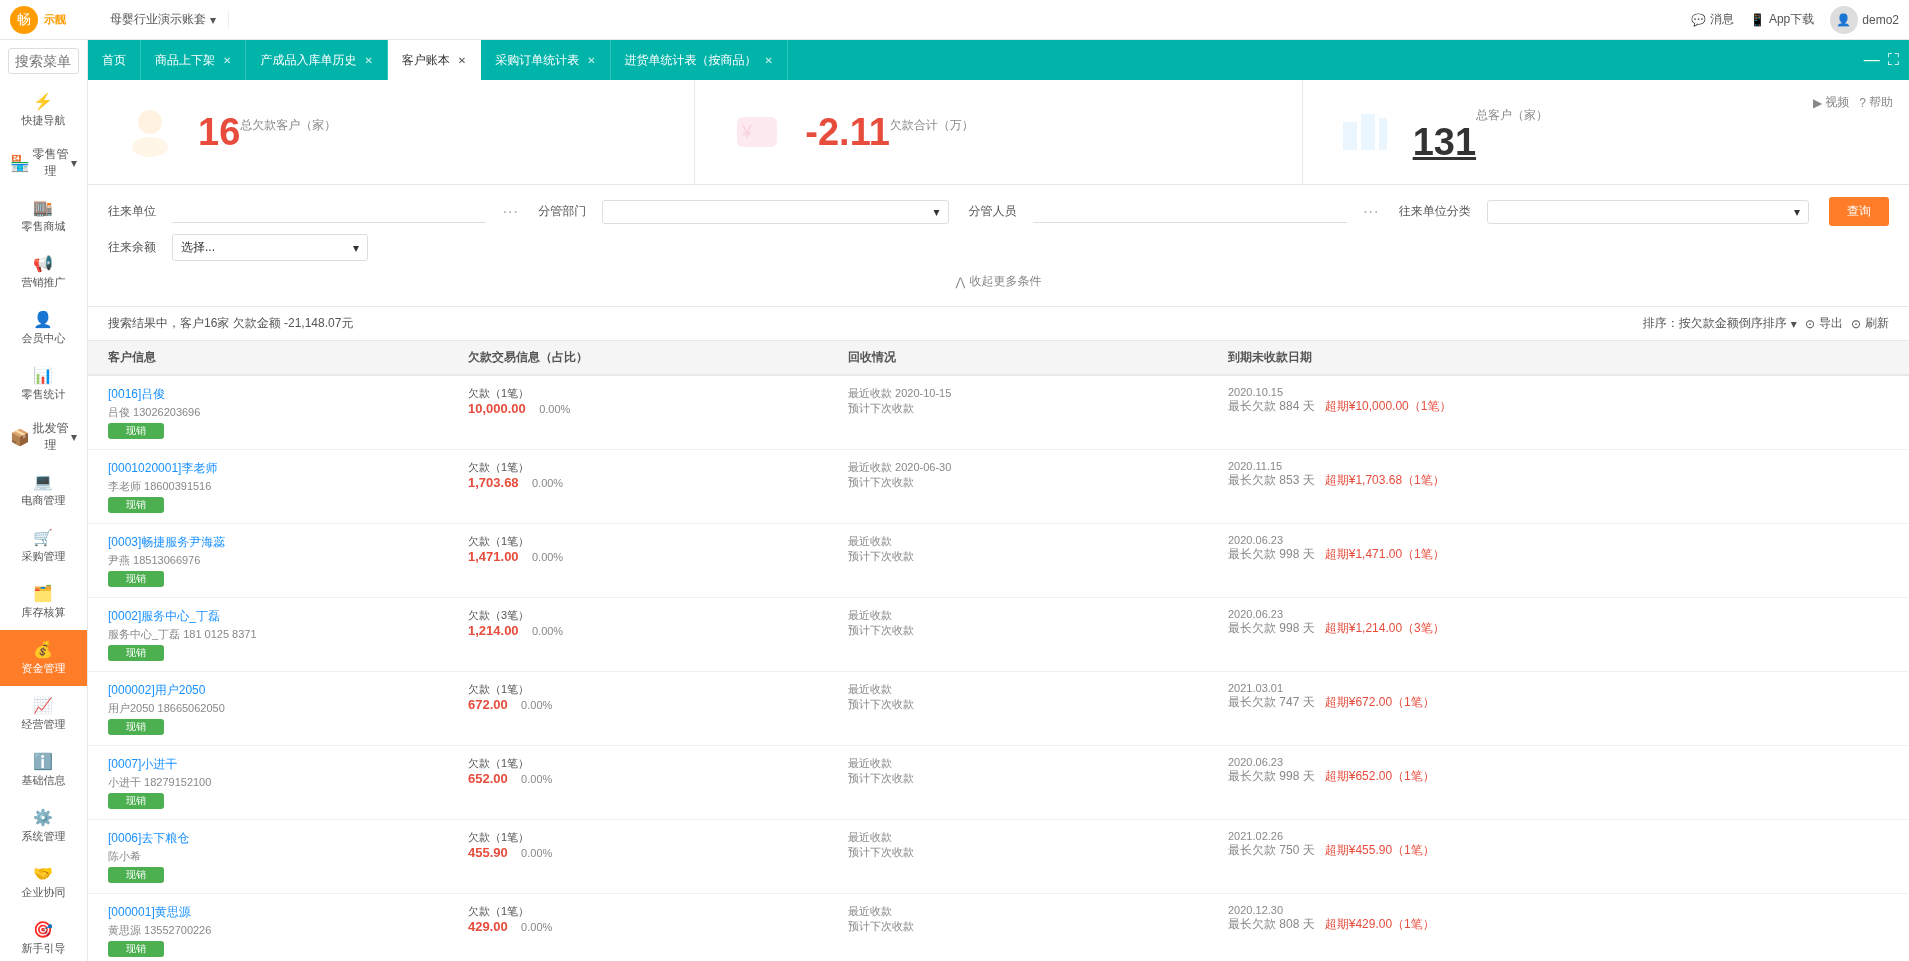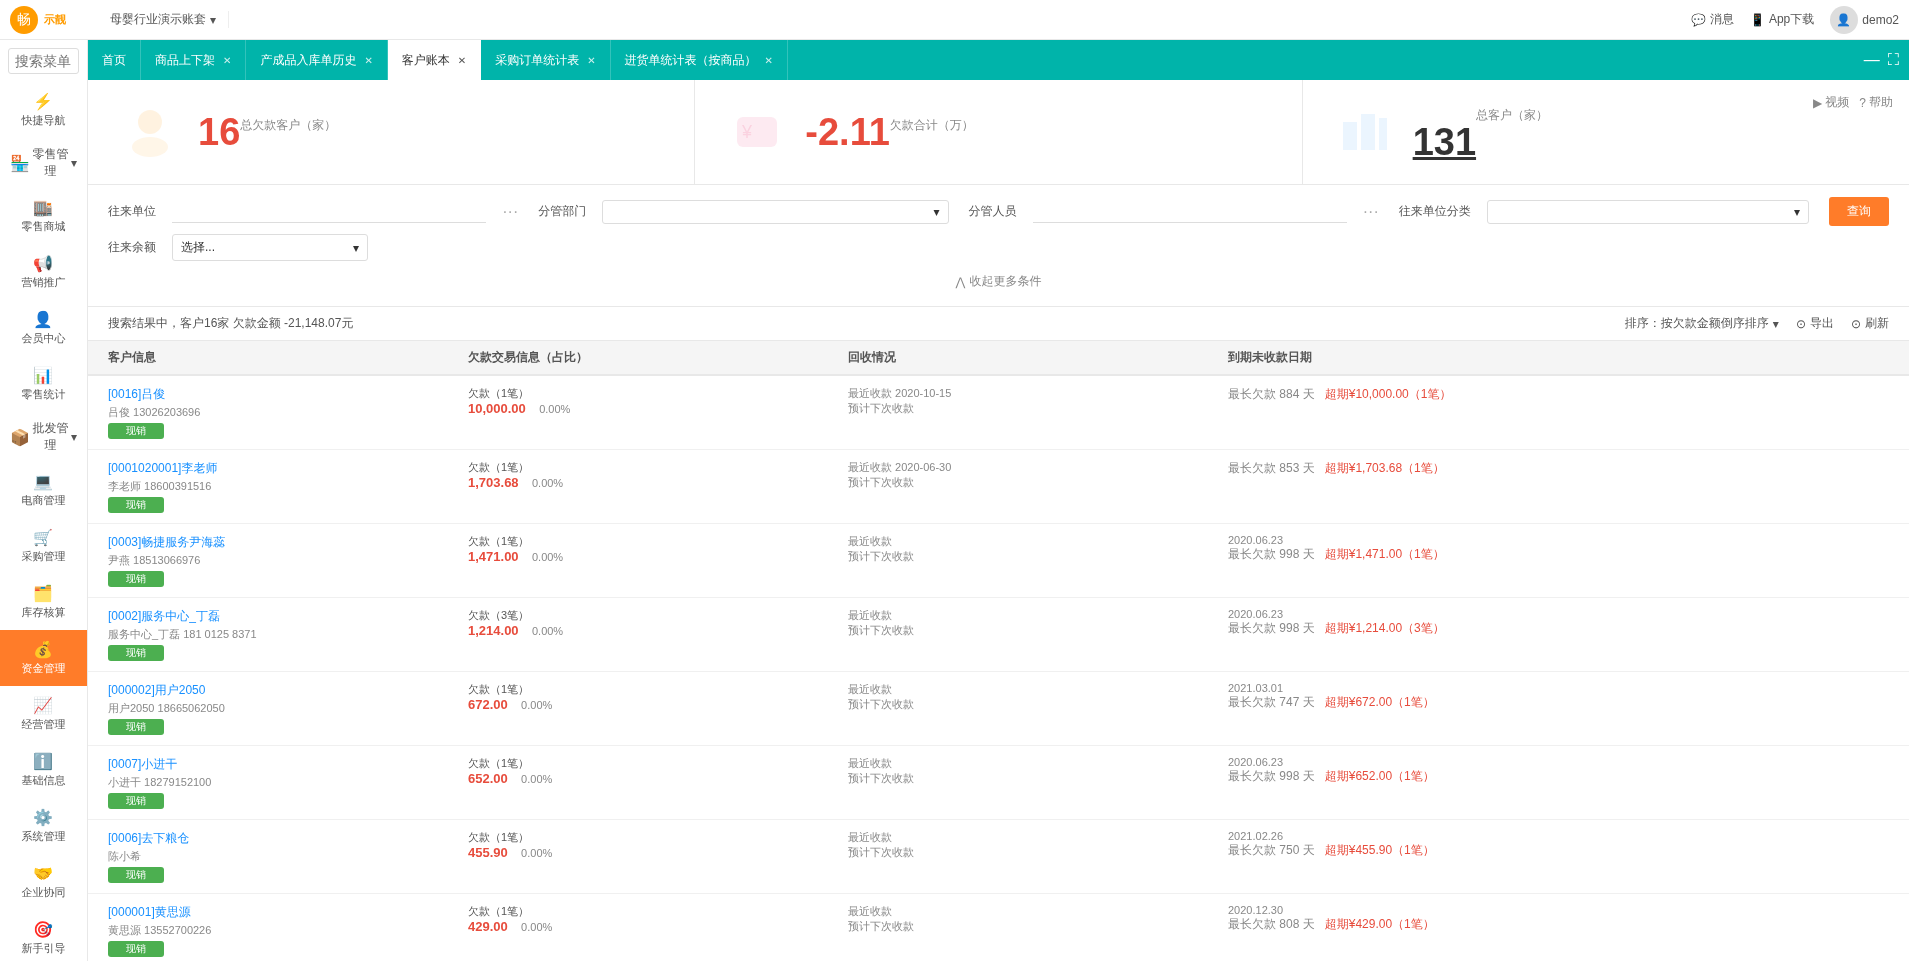--- a/index.html
+++ b/index.html
@@ -60,21 +60,21 @@
     .filter-item { display: flex; align-items: center; gap: 16px; flex: 1; }
     .filter-label { font-size: 12px; color: #555; white-space: nowrap; }
     .filter-input { flex: 1; border: none; border-bottom: 1px solid #ddd; padding: 4px 6px; font-size: 12px; outline: none; }
     .filter-select { flex: 1; border: 1px solid #ddd; padding: 4px 8px; font-size: 12px; border-radius: 3px; display: flex; justify-content: space-between; align-items: center; cursor: pointer; }
     .search-btn { background: #ff7c29; color: #fff; border: none; padding: 6px 18px; border-radius: 3px; cursor: pointer; font-size: 12px; }
     .collapse-row { text-align: center; padding: 4px; cursor: pointer; color: #888; font-size: 12px; display: flex; align-items: center; justify-content: center; gap: 4px; }
 
     
     .result-bar { display: flex; align-items: center; justify-content: space-between; padding: 8px 20px; background: #fff; border-bottom: 1px solid #e8e8e8; flex-shrink: 0; }
     .result-info { font-size: 12px; color: #555; }
-    .result-actions { display: flex; align-items: center; gap: 17px; font-size: 12px; color: #555; }
+    .result-actions { display: flex; align-items: center; gap: 8px; font-size: 12px; color: #555; }
     .sort-select { display: flex; align-items: center; gap: 4px; cursor: pointer; }
 
     
     .table-area { flex: 1; overflow-y: auto; background: #fff; margin: 0 0 0 0; }
     .table-header { display: grid; grid-template-columns: 360px 380px 380px 1fr; background: #f5f5f5; border-bottom: 2px solid #e8e8e8; padding: 8px 20px; font-weight: bold; font-size: 12px; color: #555; }
     .table-row { display: grid; grid-template-columns: 360px 380px 380px 1fr; padding: 10px 20px; border-bottom: 1px solid #f0f0f0; align-items: start; }
     .customer-name { color: #1890ff; font-size: 12px; cursor: pointer; }
     .customer-phone { font-size: 11px; color: #888; margin-top: 2px; }
     .customer-badge { display: inline-block; background: #4caf50; color: #fff; font-size: 10px; padding: 1px 18px; border-radius: 3px; margin-top: 3px; }
     .debt-amount { color: #e74c3c; font-size: 13px; font-weight: bold; }
@@ -364,20 +364,21 @@
           <span class="debt-amount">10,000.00</span>
           &nbsp;&nbsp;
           <span class="debt-percent">0.00%</span>
         </div>
       </div>
       <div>
         <div class="collection-info">最近收款   2020-10-15</div>
         <div class="collection-info">预计下次收款</div>
       </div>
       <div>
+        <div class="overdue-info">2020.10.15</div>
         <div>
           <span class="overdue-days">最长欠款 884 天 &nbsp;</span>
           <span class="overdue-link">超期¥10,000.00（1笔）</span>
         </div>
       </div>
     </div>
               <div class="table-row">
       <div>
         <div class="customer-name">[0001020001]李老师</div>
         <div class="customer-phone">李老师  18600391516</div>
@@ -389,20 +390,21 @@
           <span class="debt-amount">1,703.68</span>
           &nbsp;&nbsp;
           <span class="debt-percent">0.00%</span>
         </div>
       </div>
       <div>
         <div class="collection-info">最近收款   2020-06-30</div>
         <div class="collection-info">预计下次收款</div>
       </div>
       <div>
+        <div class="overdue-info">2020.11.15</div>
         <div>
           <span class="overdue-days">最长欠款 853 天 &nbsp;</span>
           <span class="overdue-link">超期¥1,703.68（1笔）</span>
         </div>
       </div>
     </div>
               <div class="table-row">
       <div>
         <div class="customer-name">[0003]畅捷服务尹海蕊</div>
         <div class="customer-phone">尹燕  18513066976</div>

